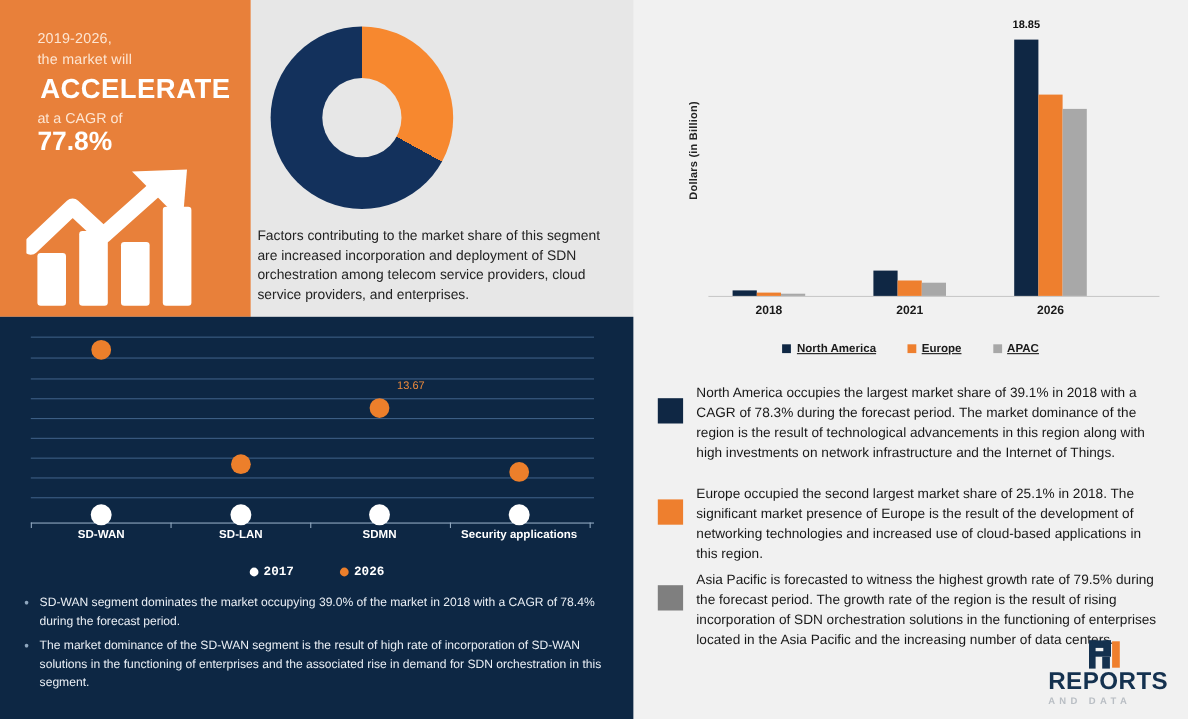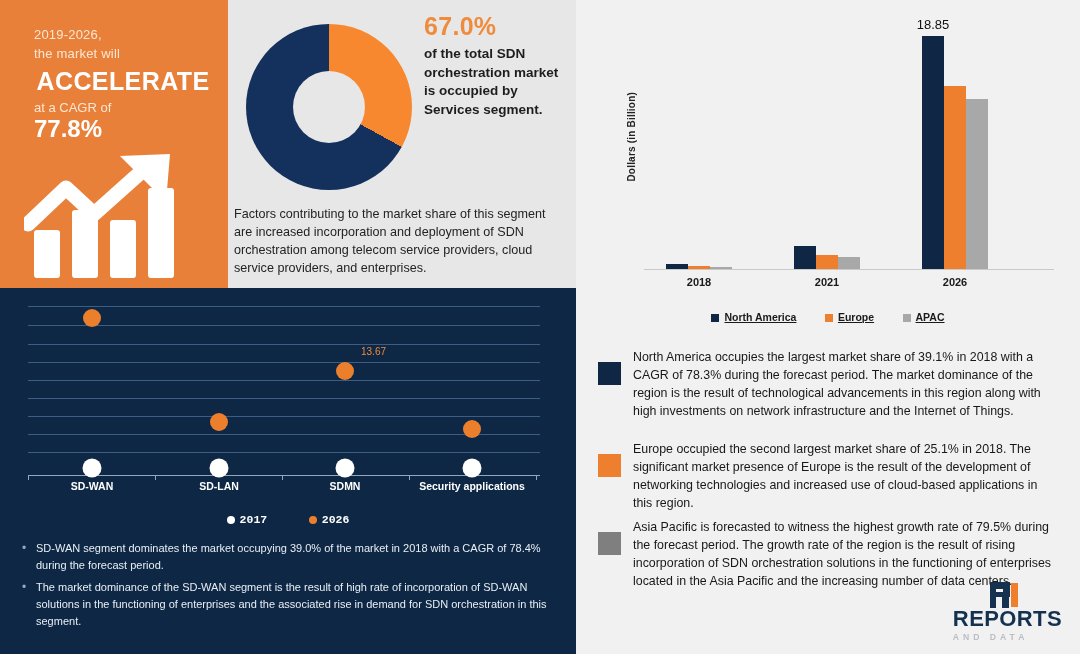--- a/index.html
+++ b/index.html
@@ -79,21 +79,21 @@
     position:absolute;left:50px;top:92px;
     writing-mode:vertical-rl;transform:rotate(180deg);
     font-size:10px;font-weight:700;color:#232323;letter-spacing:.2px;
   }
   .plot{position:absolute;left:68px;top:18px;width:410px;height:252px;}
   .baseline{position:absolute;left:0;bottom:0;width:100%;height:1px;background:#c9c9c9;}
   .bar{position:absolute;bottom:1px;}
   .bar.na{background:#0f2744;}
   .bar.eu{background:#ee7f2e;}
   .bar.ap{background:#a8a8a8;}
-  .barval{position:absolute;transform:translateX(-50%);font-size:13px;font-weight:400;color:#111;white-space:nowrap;}
+  .barval{position:absolute;transform:translateX(-50%);font-size:10px;font-weight:700;color:#111;white-space:nowrap;}
   .xcat{position:absolute;transform:translateX(-50%);font-size:11px;font-weight:700;color:#1a1a1a;}
   .bar-legend{position:absolute;left:0;top:307px;width:504px;text-align:center;}
   .bar-legend .li{display:inline-block;margin:0 12px;font-size:10.5px;font-weight:700;color:#1a1a1a;text-decoration:underline;}
   .sq{display:inline-block;width:8px;height:8px;margin-right:5px;vertical-align:middle;}
   .sq.na{background:#0f2744;} .sq.eu{background:#ee7f2e;} .sq.ap{background:#a8a8a8;}
 
   .region{position:absolute;left:22px;width:460px;display:flex;gap:12px;}
   .rsw{flex:0 0 auto;width:23px;height:23px;margin-top:14px;}
   .rsw.na{background:#0f2744;} .rsw.eu{background:#ee7f2e;} .rsw.ap{background:#7f7f7f;}
   .rtx{font-size:12.4px;color:#181818;line-height:1.46;}
@@ -125,24 +125,20 @@
         <rect x="86" y="68" width="26" height="58" rx="3" fill="#ffffff"></rect>
         <rect x="124" y="36" width="26" height="90" rx="3" fill="#ffffff"></rect>
         <path d="M4 72 L42 36 L70 62 L126 12" stroke="#ffffff" stroke-width="15" fill="none" stroke-linecap="round" stroke-linejoin="round"></path>
         <path d="M96 4 L146 2 L142 50 Z" fill="#ffffff"></path>
       </svg>
     </div>
 
     <div class="donut-panel">
       <div class="donut-wrap">
         <div class="donut"></div>
-      </div>
-      <div class="donut-txt">
-        <div class="pct-big">67.0%</div>
-        <div class="pct-desc">of the total SDN orchestration market is occupied by Services segment.</div>
       </div>
       <div class="donut-foot">Factors contributing to the market share of this segment are increased incorporation and deployment of SDN orchestration among telecom service providers, cloud service providers, and enterprises.</div>
     </div>
 
     <div class="navy">
       <div class="bubble-plot">
         <div class="gridline" style="top:8px"></div>
         <div class="gridline" style="top:27px"></div>
         <div class="gridline" style="top:46px"></div>
         <div class="gridline" style="top:64px"></div>

